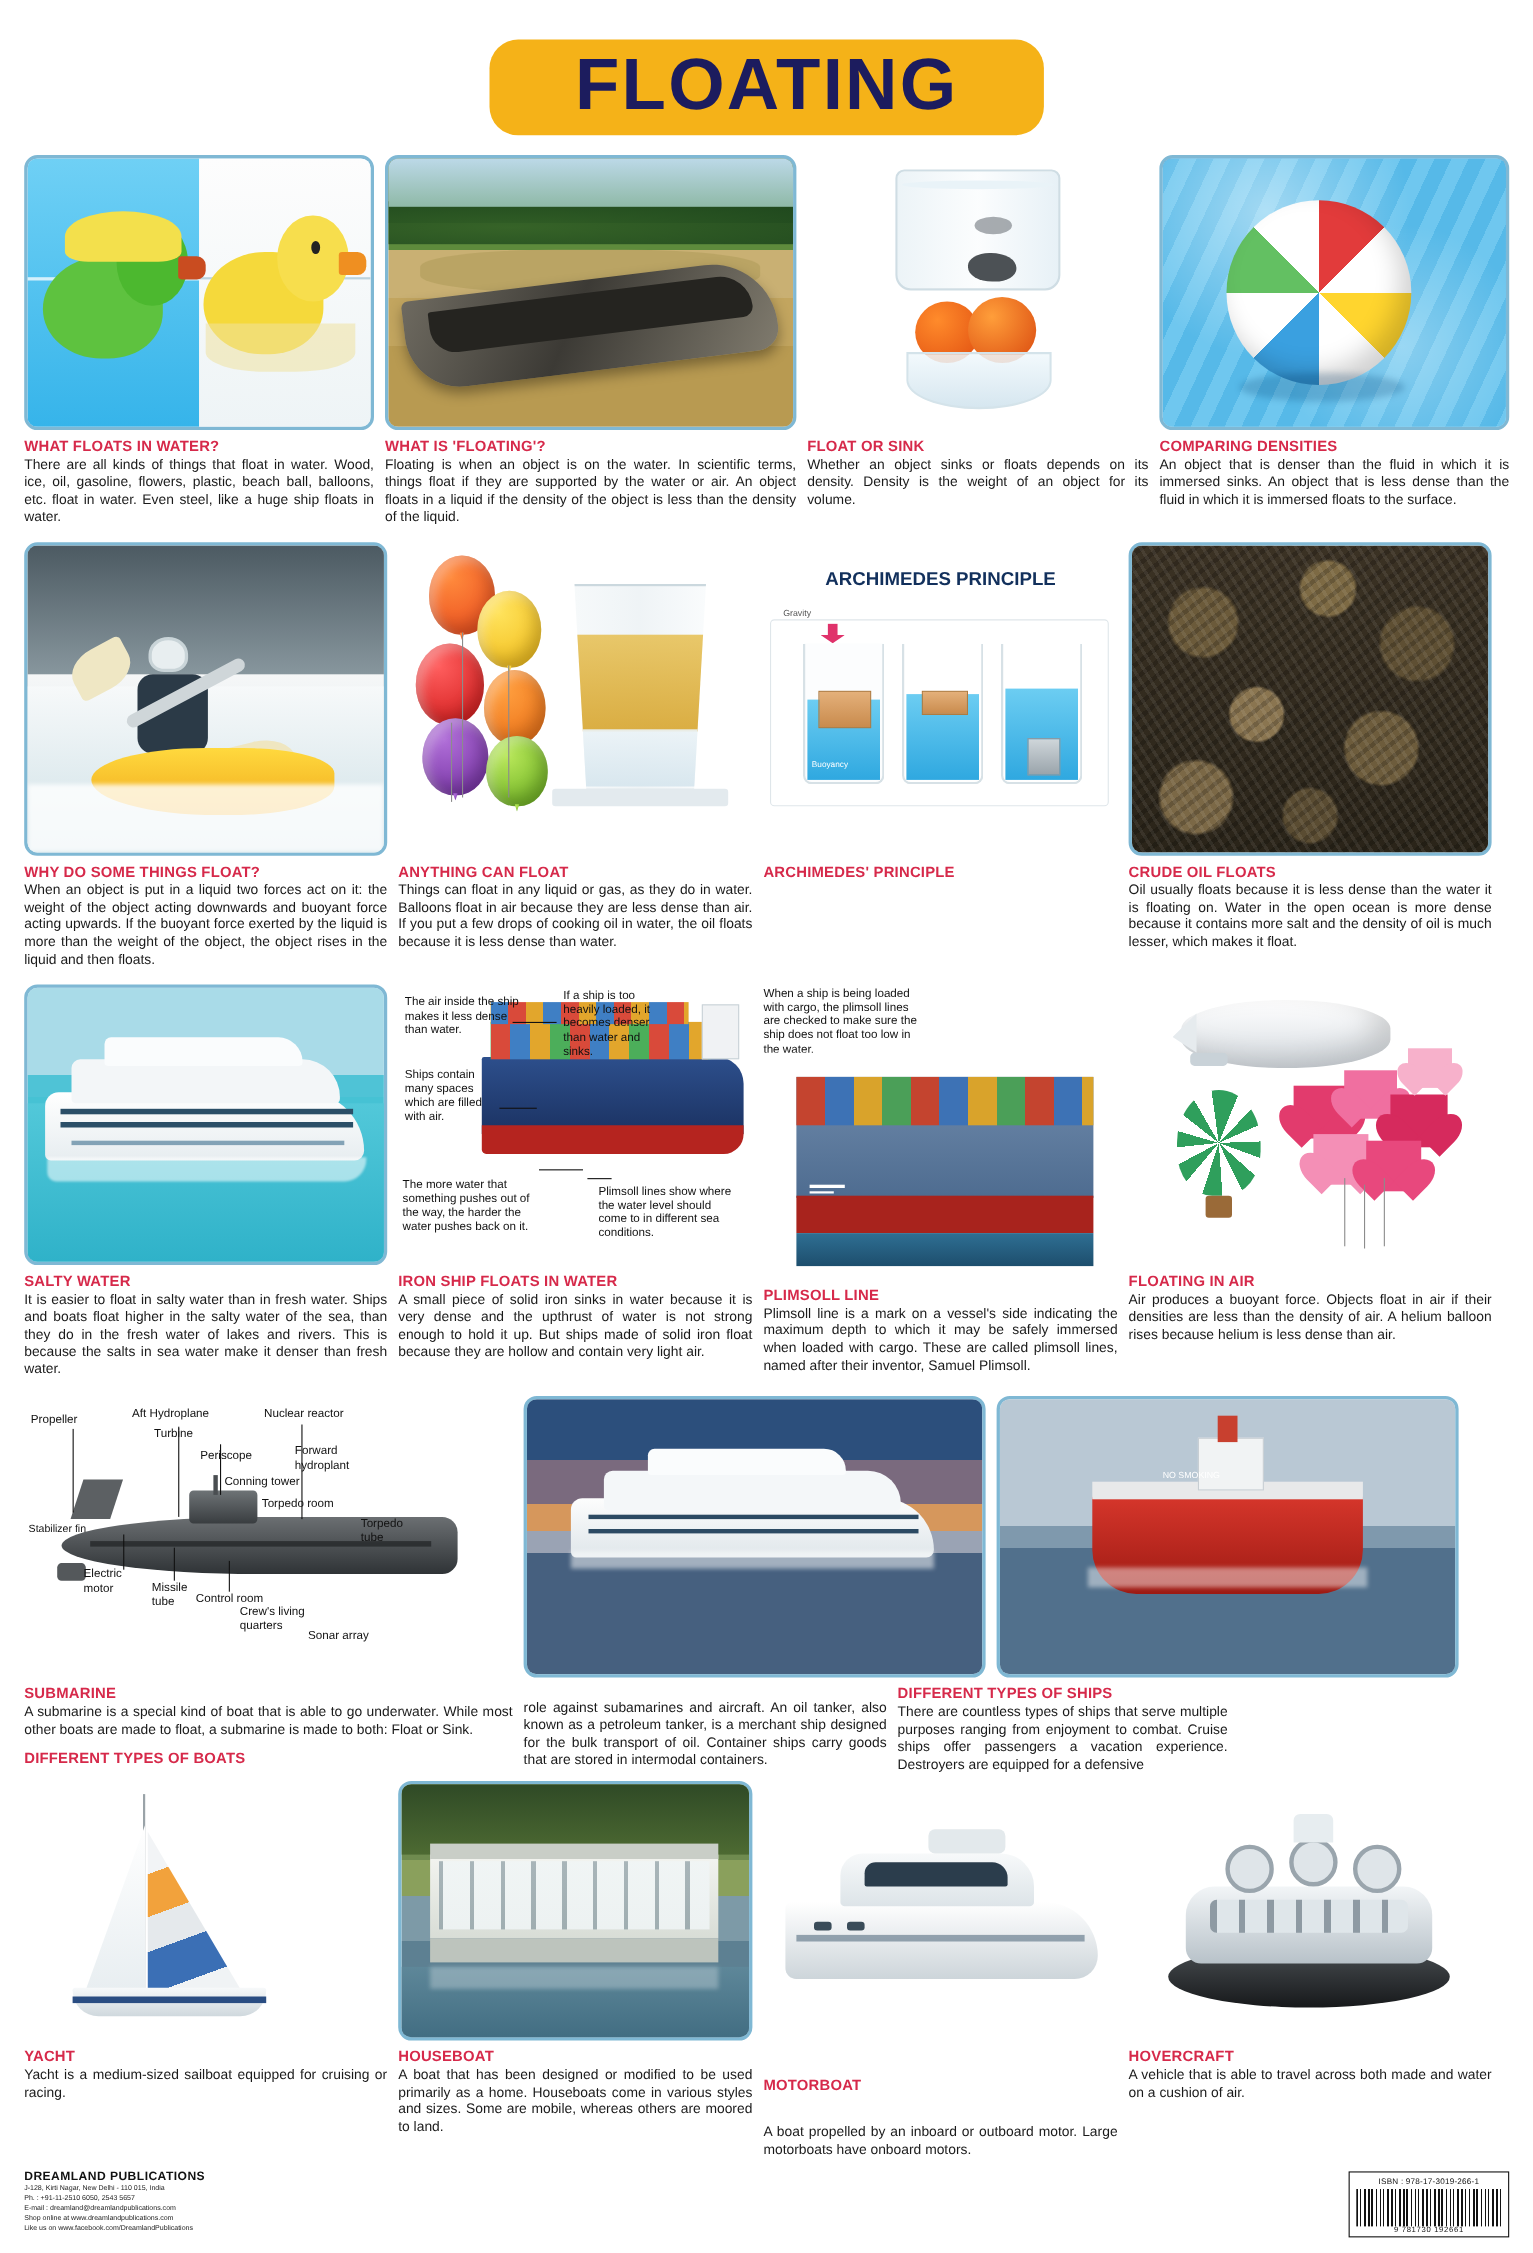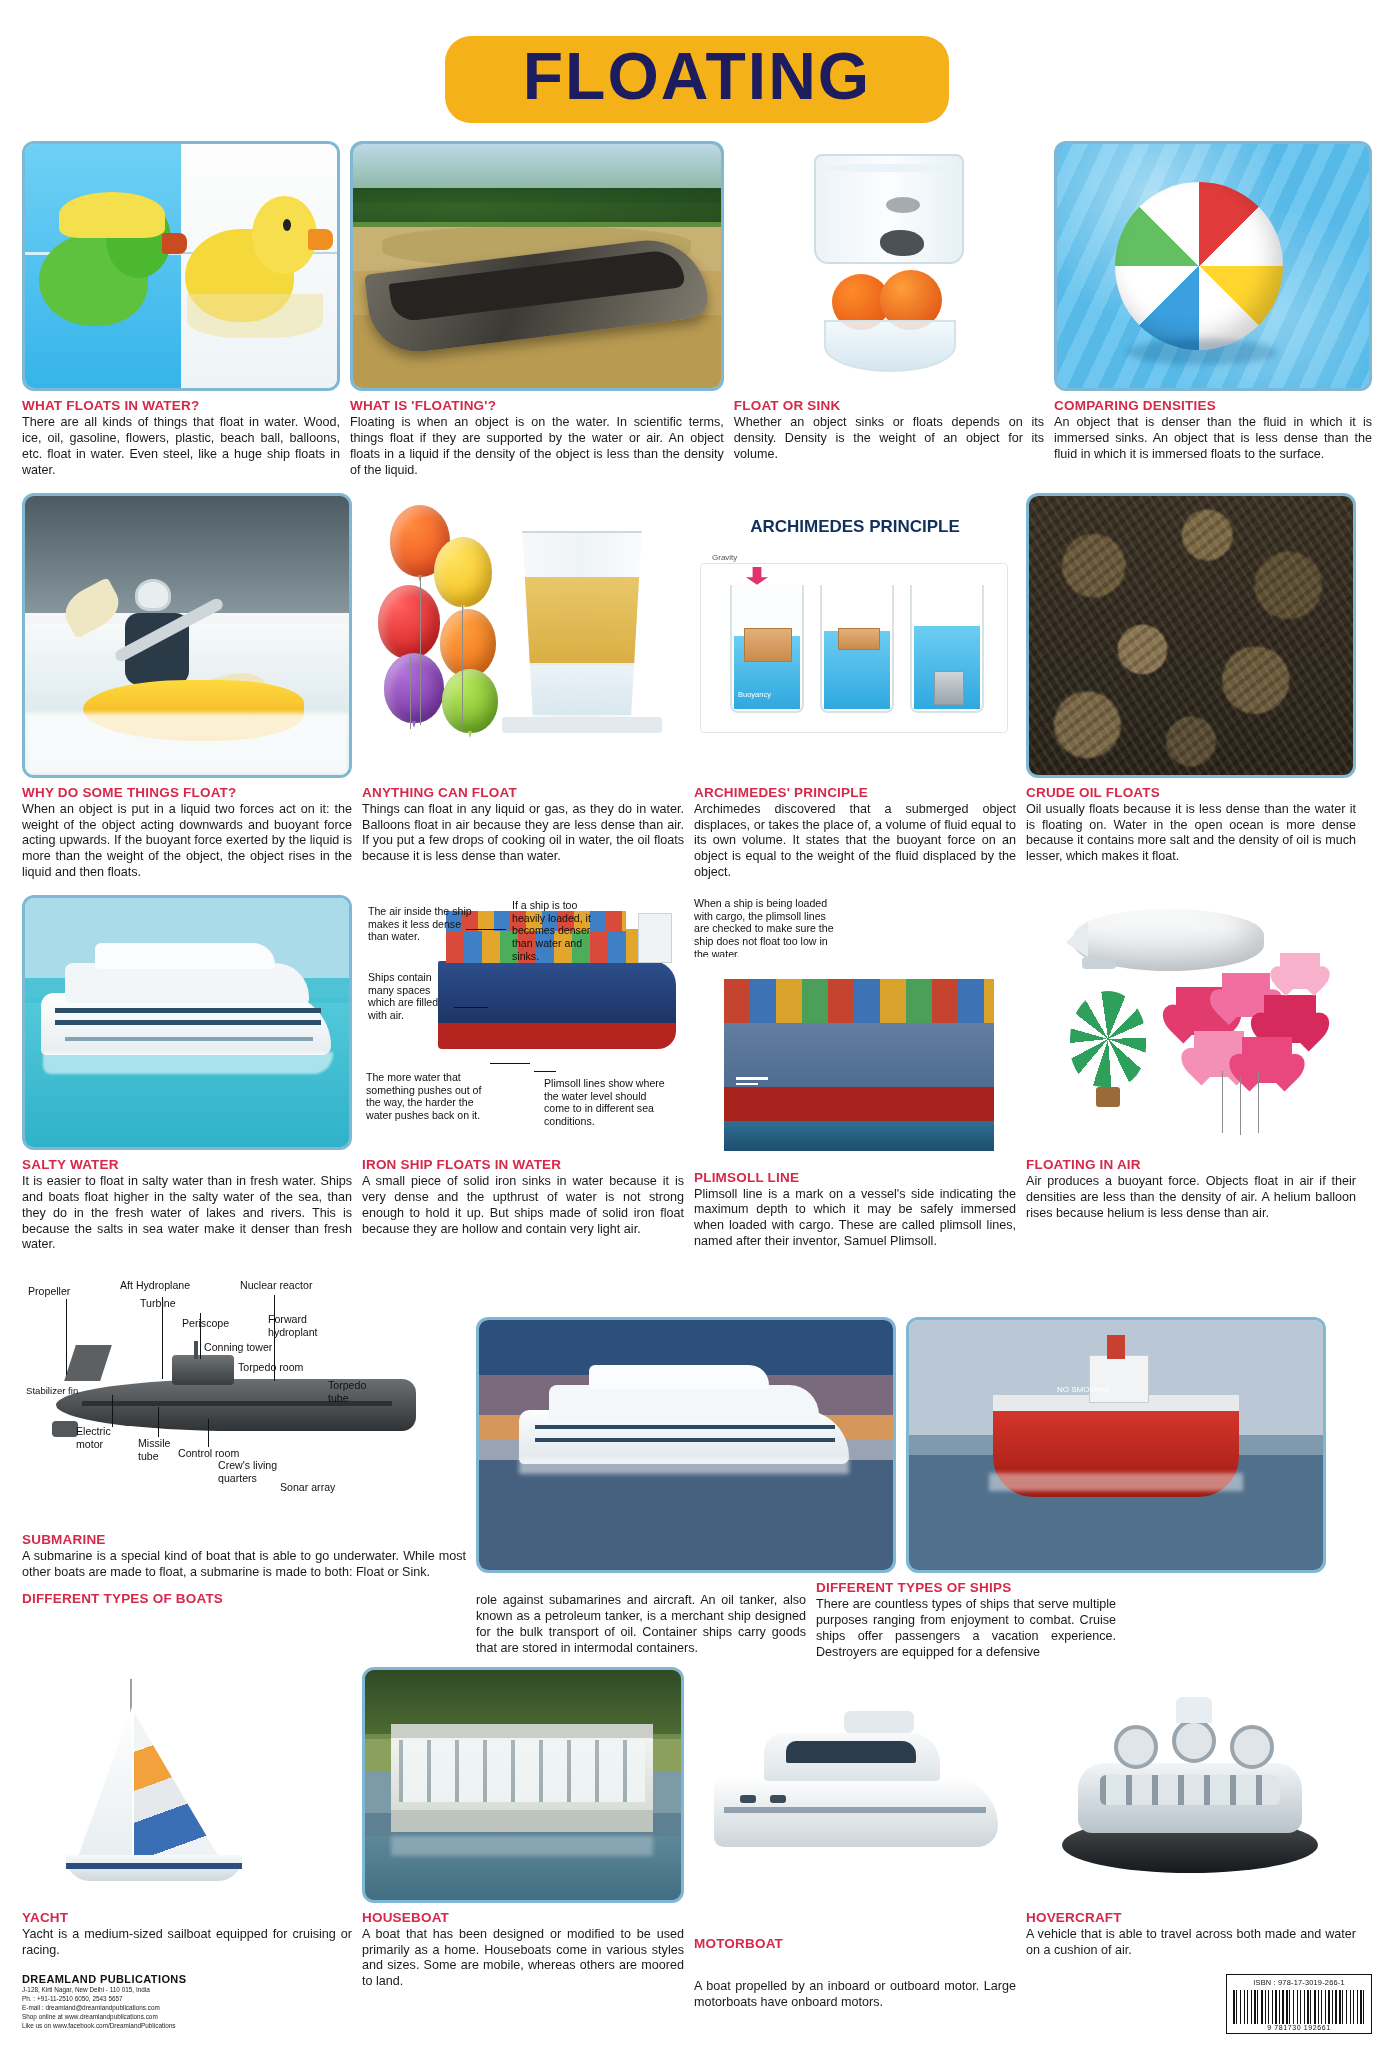--- a/index.html
+++ b/index.html
@@ -241,21 +241,20 @@
           <div style="position:absolute;left:2px;right:2px;bottom:2px;height:62%;background:linear-gradient(#6ccdf2,#2fa8e0);"></div>
           <div style="position:absolute;left:16px;bottom:48%;width:42px;height:22px;background:linear-gradient(#e4b07a,#c98b4d);border:1px solid #b07b3f;"></div>
         </div>
 
         <div style="position:absolute;left:216px;top:92px;width:74px;height:128px;border:2px solid #d7e1e6;border-top:none;border-radius:0 0 8px 8px;">
           <div style="position:absolute;left:2px;right:2px;bottom:2px;height:66%;background:linear-gradient(#6ccdf2,#2fa8e0);"></div>
           <div style="position:absolute;left:22px;bottom:6px;width:30px;height:34px;background:linear-gradient(#cfd6da,#9aa4ab);border:1px solid #8e989f;"></div>
         </div>
       </div>
       <div class="cap-title">ARCHIMEDES' PRINCIPLE</div>
-      <div class="cap-body">Archimedes discovered that a submerged object displaces, or takes the place of, a volume of fluid equal to its own volume. It states that the buoyant force on an object is equal to the weight of the fluid displaced by the object.</div>
     </div>
 
     <div class="col" style="width:330px;">
       <div class="photo" style="height:285px;">
         <div style="position:absolute;inset:0;background:
              radial-gradient(circle at 20% 25%,#6b5a3a 0 9%,transparent 10%),
              radial-gradient(circle at 55% 14%,#7d6a44 0 8%,transparent 9%),
              radial-gradient(circle at 80% 32%,#5e4f33 0 10%,transparent 11%),
              radial-gradient(circle at 35% 55%,#8a7550 0 9%,transparent 10%),
              radial-gradient(circle at 70% 66%,#6d5c3c 0 11%,transparent 12%),
@@ -384,21 +383,21 @@
         <div class="leader" style="left:252px;top:26px;width:1px;height:86px;"></div>
         <div class="leader" style="left:90px;top:126px;width:1px;height:32px;"></div>
         <div class="leader" style="left:136px;top:138px;width:1px;height:30px;"></div>
         <div class="leader" style="left:186px;top:150px;width:1px;height:28px;"></div>
       </div>
       <div class="cap-title">SUBMARINE</div>
       <div class="cap-body">A submarine is a special kind of boat that is able to go underwater. While most other boats are made to float, a submarine is made to both: Float or Sink.</div>
       <div class="cap-title" style="margin-top:10px;">DIFFERENT TYPES OF BOATS</div>
     </div>
 
-    <div class="col" style="width:900px;margin-top:48px;">
+    <div class="col" style="width:900px;">
       <div style="display:flex;gap:10px;">
         <div class="photo" style="width:420px;height:256px;">
           <div style="position:absolute;inset:0;background:linear-gradient(#2c4f7c 0 22%,#7a6a7e 22% 38%,#d6975c 38% 48%,#9aa3b4 48% 56%,#46607f 56% 100%);"></div>
           <div style="position:absolute;left:40px;top:36%;width:330px;height:54px;background:linear-gradient(#fdfdfd,#dfe6ea);border-radius:12px 54px 8px 6px;"></div>
           <div style="position:absolute;left:70px;top:26%;width:270px;height:36px;background:#f4f7f9;border-radius:8px 30px 4px 4px;"></div>
           <div style="position:absolute;left:110px;top:18%;width:180px;height:24px;background:#fafcfd;border-radius:6px 20px 3px 3px;"></div>
           <div style="position:absolute;left:56px;top:42%;width:300px;height:4px;background:#2c4a63;"></div>
           <div style="position:absolute;left:56px;top:47%;width:300px;height:4px;background:#2c4a63;"></div>
           <div style="position:absolute;left:40px;top:55%;width:330px;height:16px;background:rgba(255,255,255,.5);filter:blur(2px);"></div>
         </div>

